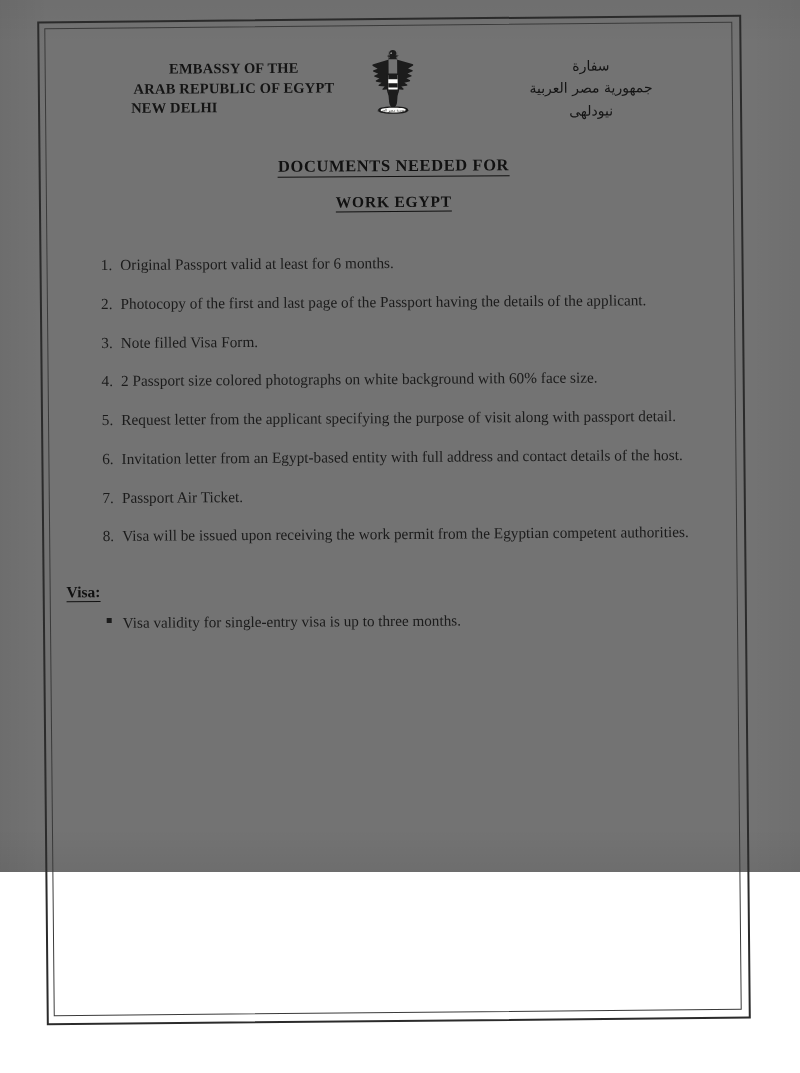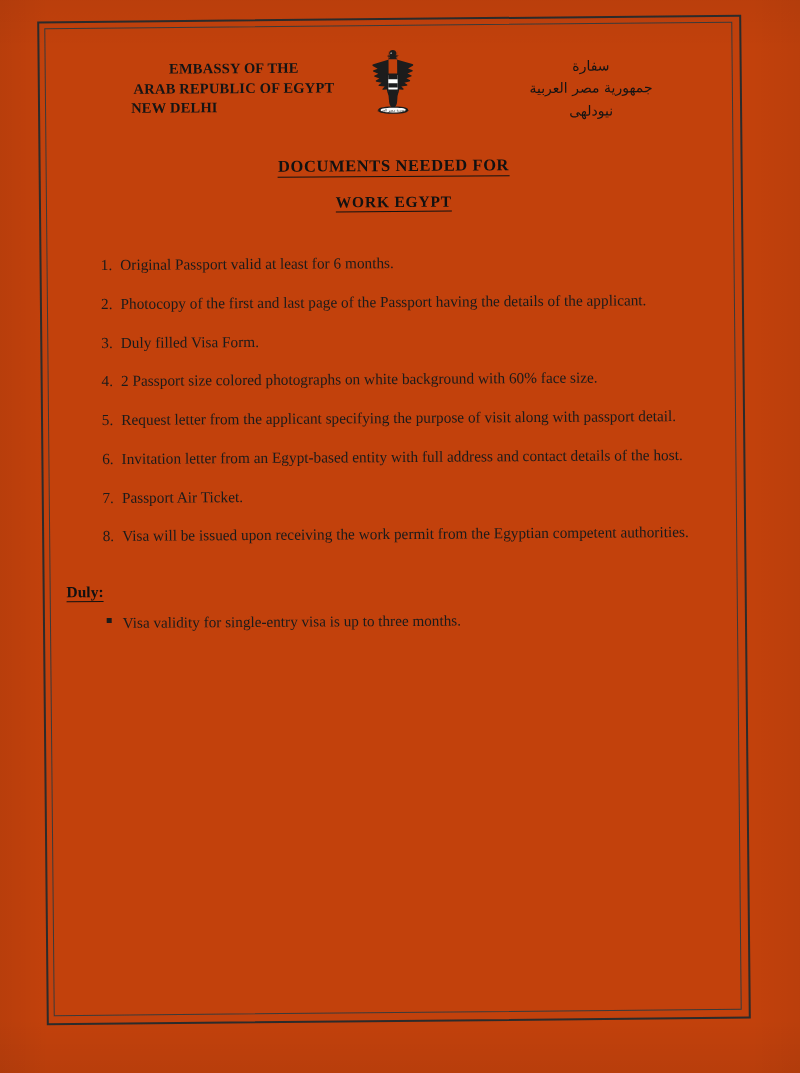--- a/index.html
+++ b/index.html
@@ -14,22 +14,22 @@
     font-family: "Liberation Serif", serif;
     color: #1a1a1a;
     overflow: hidden;
   }
 
   
   #page {
     position: absolute;
     left: 0; top: 0;
     width: 800px;
-    height: 1073px;
-    background: #c2410c;
+    height: 872px;
+    background: #737373;
   }
 
   
   #page:before {
     content: "";
     position: absolute;
     inset: 0;
     background:
       linear-gradient(to right, rgba(0,0,0,0.05), rgba(0,0,0,0) 6%, rgba(0,0,0,0) 94%, rgba(0,0,0,0.04)),
       linear-gradient(to bottom, rgba(0,0,0,0.04), rgba(0,0,0,0) 5%, rgba(0,0,0,0) 95%, rgba(0,0,0,0.05));
@@ -263,21 +263,21 @@
       <li>
         <span class="num">1.</span>
         <span>Original Passport valid at least for 6 months.</span>
       </li>
       <li>
         <span class="num">2.</span>
         <span>Photocopy of the first and last page of the Passport having the details of the applicant.</span>
       </li>
       <li>
         <span class="num">3.</span>
-        <span>Duly filled Visa Form.</span>
+        <span>Note filled Visa Form.</span>
       </li>
       <li>
         <span class="num">4.</span>
         <span>2 Passport size colored photographs on white background with 60% face size.</span>
       </li>
       <li class="justified">
         <span class="num">5.</span>
         <span>Request letter from the applicant specifying the purpose of visit along with passport detail.</span>
       </li>
       <li class="justified">
@@ -288,21 +288,21 @@
         <span class="num">7.</span>
         <span>Passport Air Ticket.</span>
       </li>
       <li class="justified">
         <span class="num">8.</span>
         <span>Visa will be issued upon receiving the work permit from the Egyptian competent authorities.</span>
       </li>
     </ol>
 
     <div class="note-head">
-      <span>Duly:</span>
+      <span>Visa:</span>
     </div>
     <ul class="note-list">
       <li>
         <span class="bullet"></span>
         <span>Visa validity for single-entry visa is up to three months.</span>
       </li>
     </ul>
 
   </div>
 </div>

